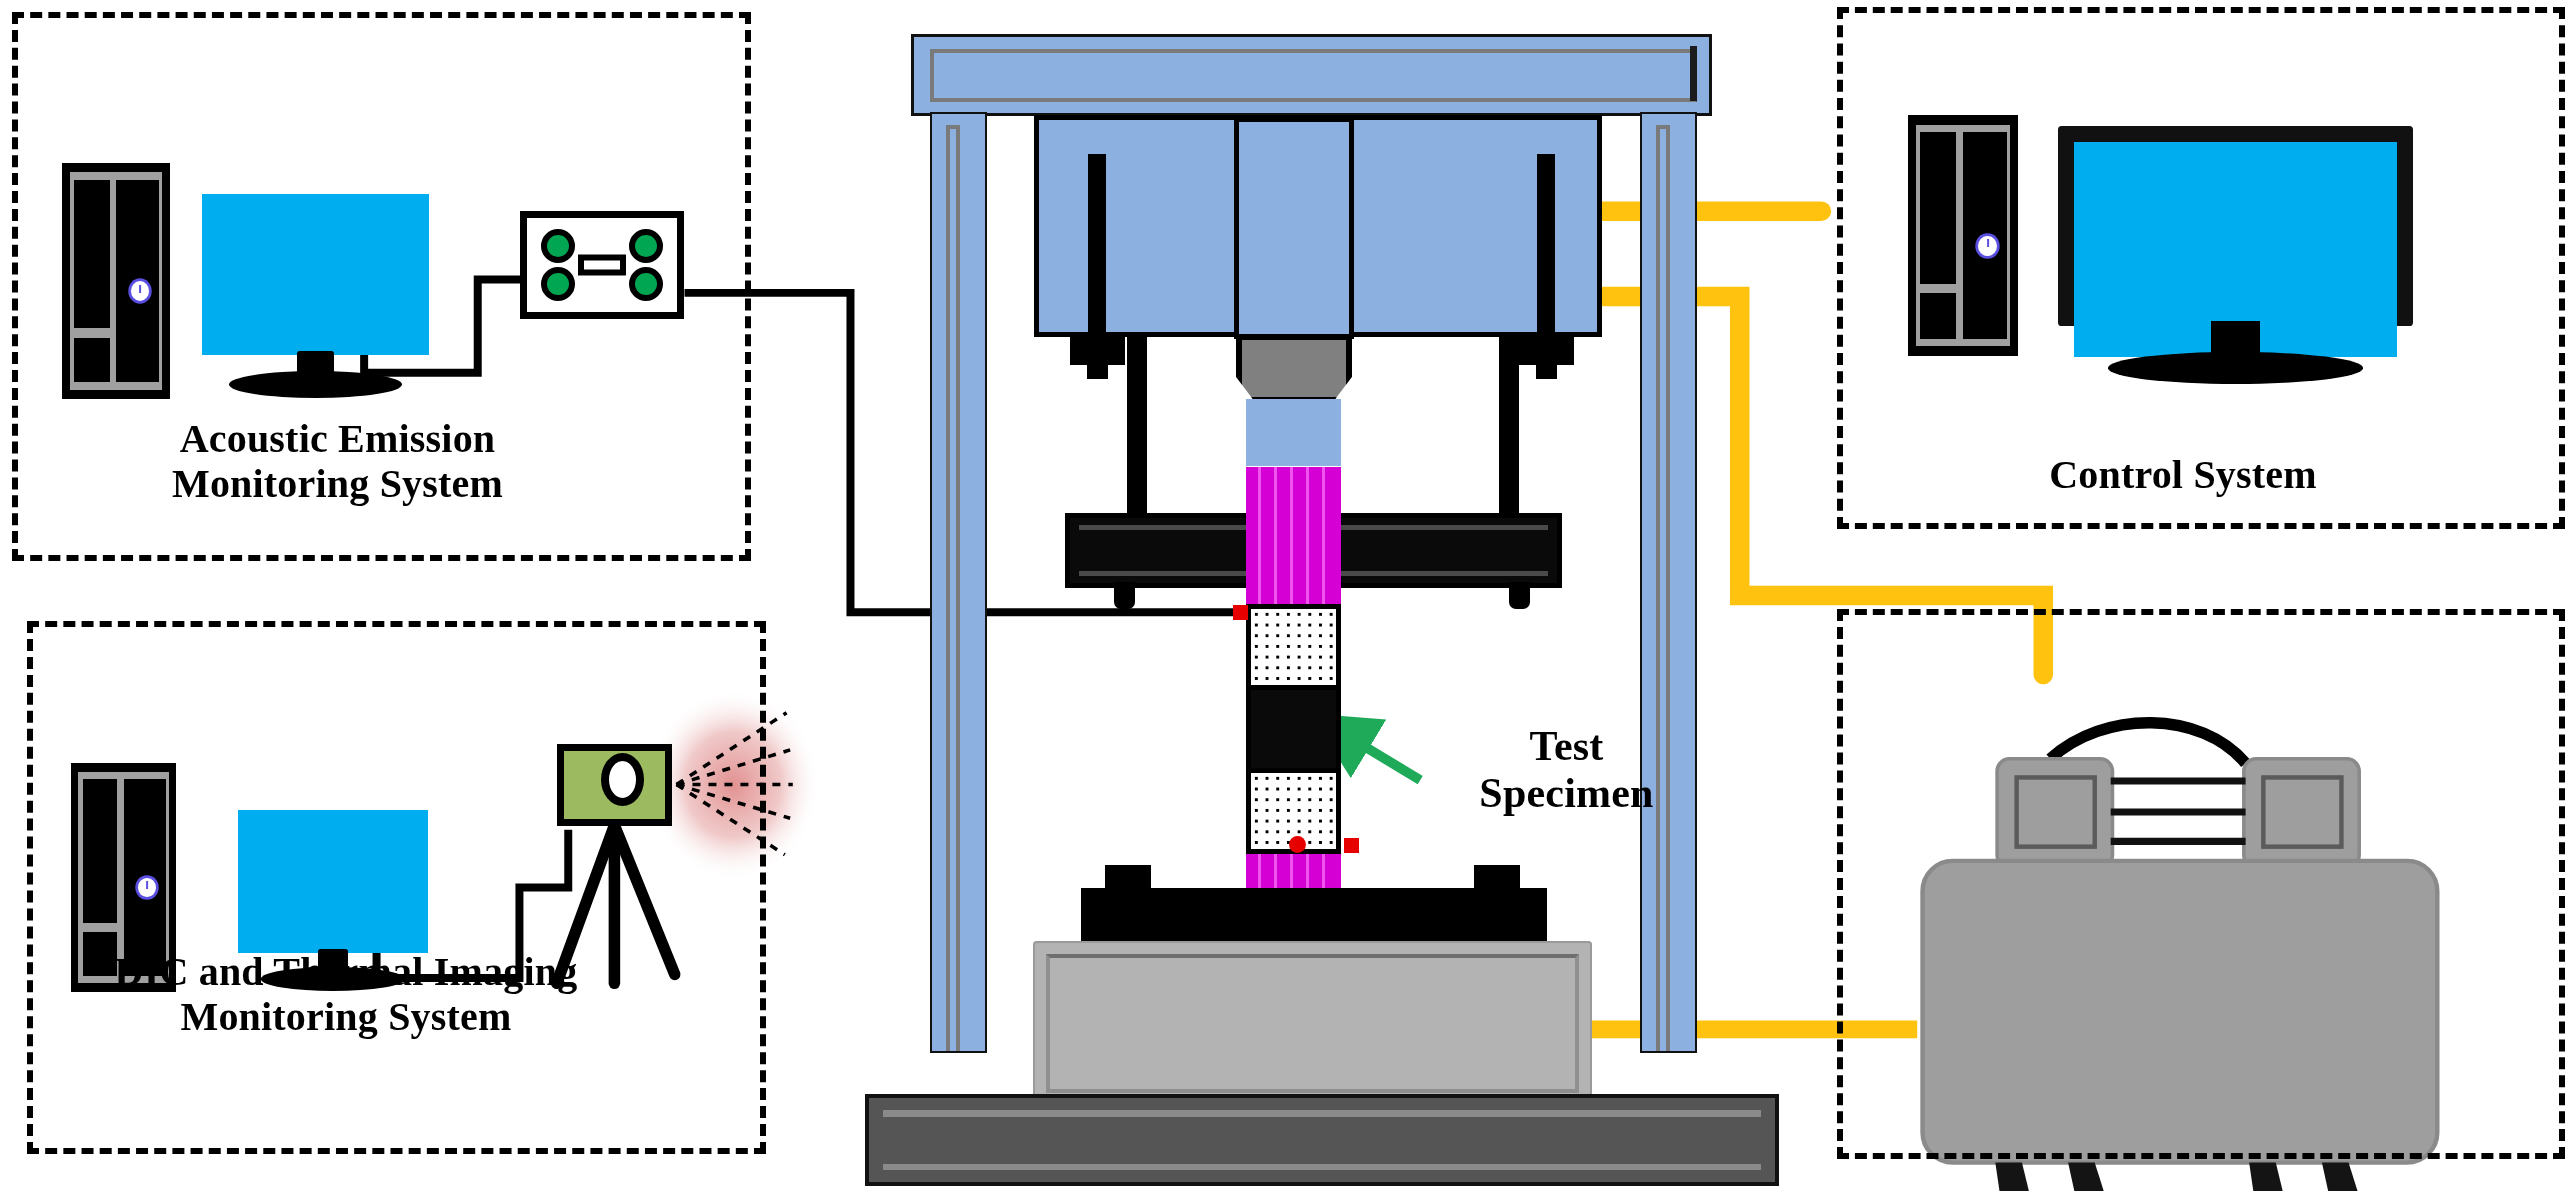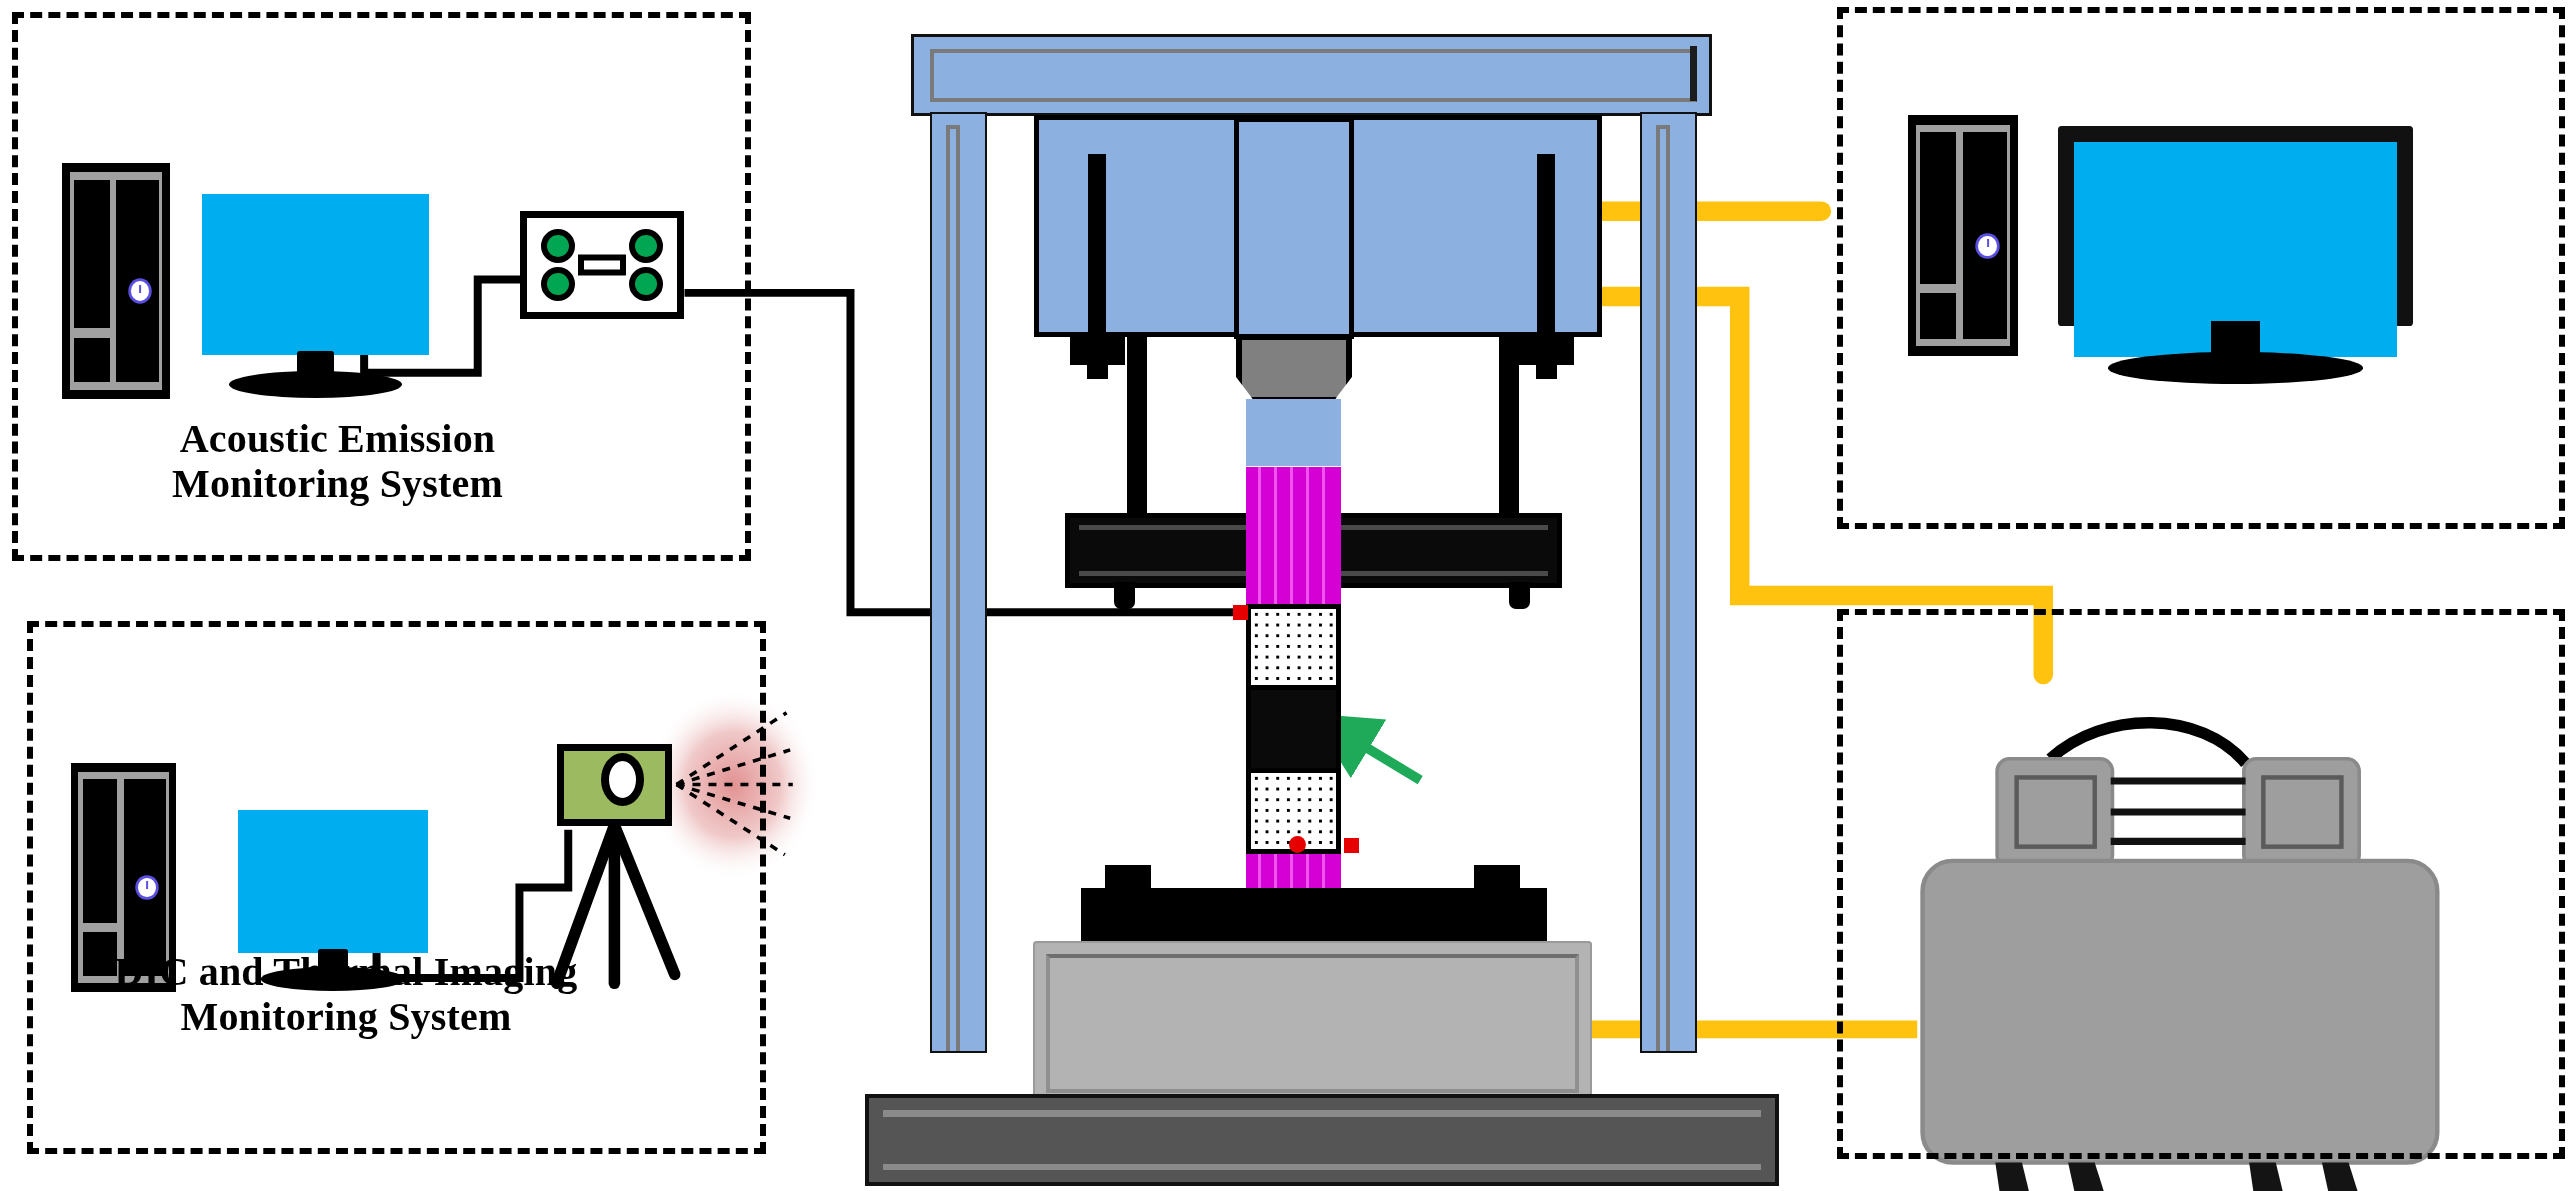--- a/index.html
+++ b/index.html
@@ -309,20 +309,21 @@
       <div class="pl2"></div>
       <div class="pr"></div>
       <div class="pwr"></div>
   </div>
   <div class="bezelmon" style="left:2058px;top:126px;width:355px;height:263px;">
     <div class="frame"></div>
       <div class="scr"></div>
       <div class="neck"></div>
       <div class="base"></div>
   </div>
+  <div class="caption" id="cap-ctrl">Control System</div>
 
 
   <div class="umt" id="m-topbeam">
     <span class="inner"></span>
       <span class="rnotch"></span>
   </div>
   <div class="column" id="col-left">
       <span class="slot"></span>
     </div>
   <div class="column" id="col-right">
@@ -381,15 +382,17 @@
   <div class="umt" id="m-platen-low"></div>
 
   <div class="umt" id="m-actuator">
     <span class="inner"></span>
   </div>
   <div class="umt" id="m-base">
     <span class="ridge"></span>
       <span class="ridge2"></span>
   </div>
 
+  <div class="caption" id="cap-spec">Test
+Specimen</div>
 
 </div>
 
 
 </body></html>

